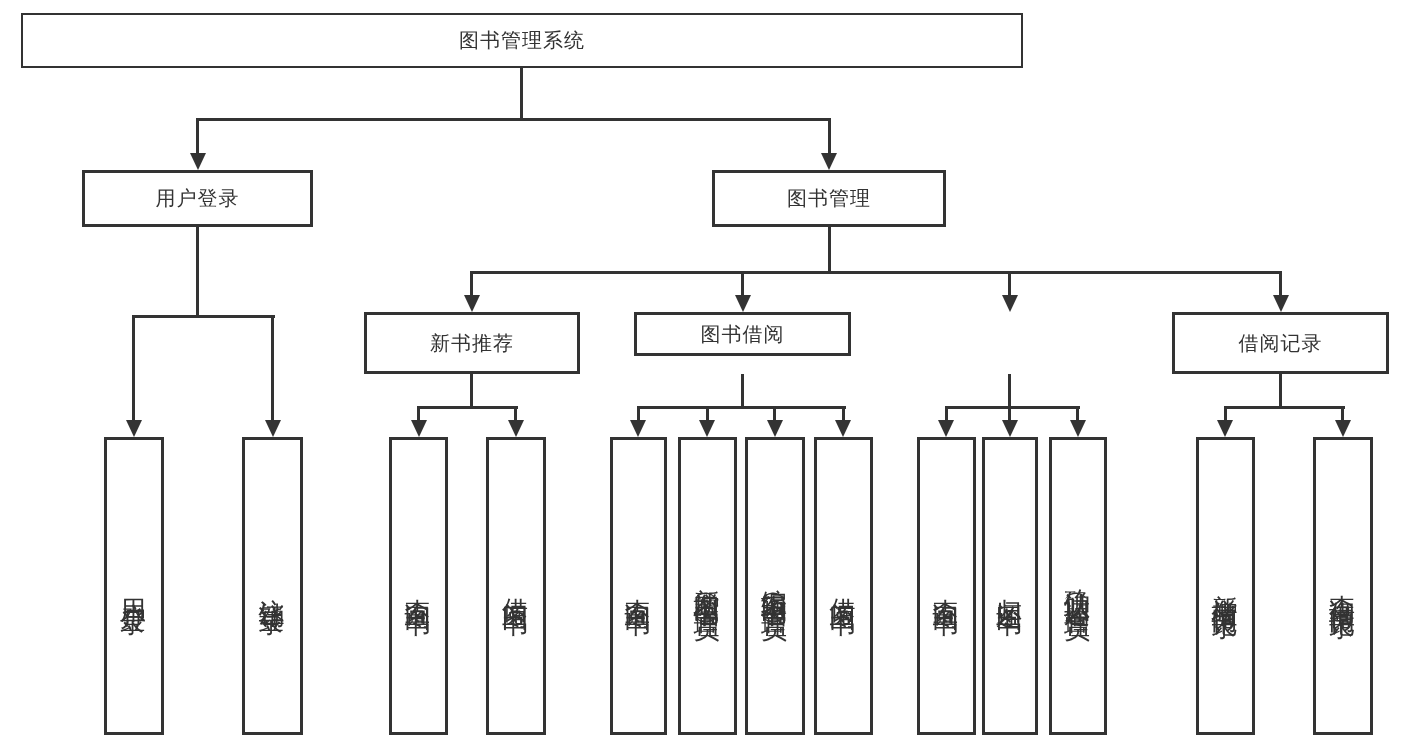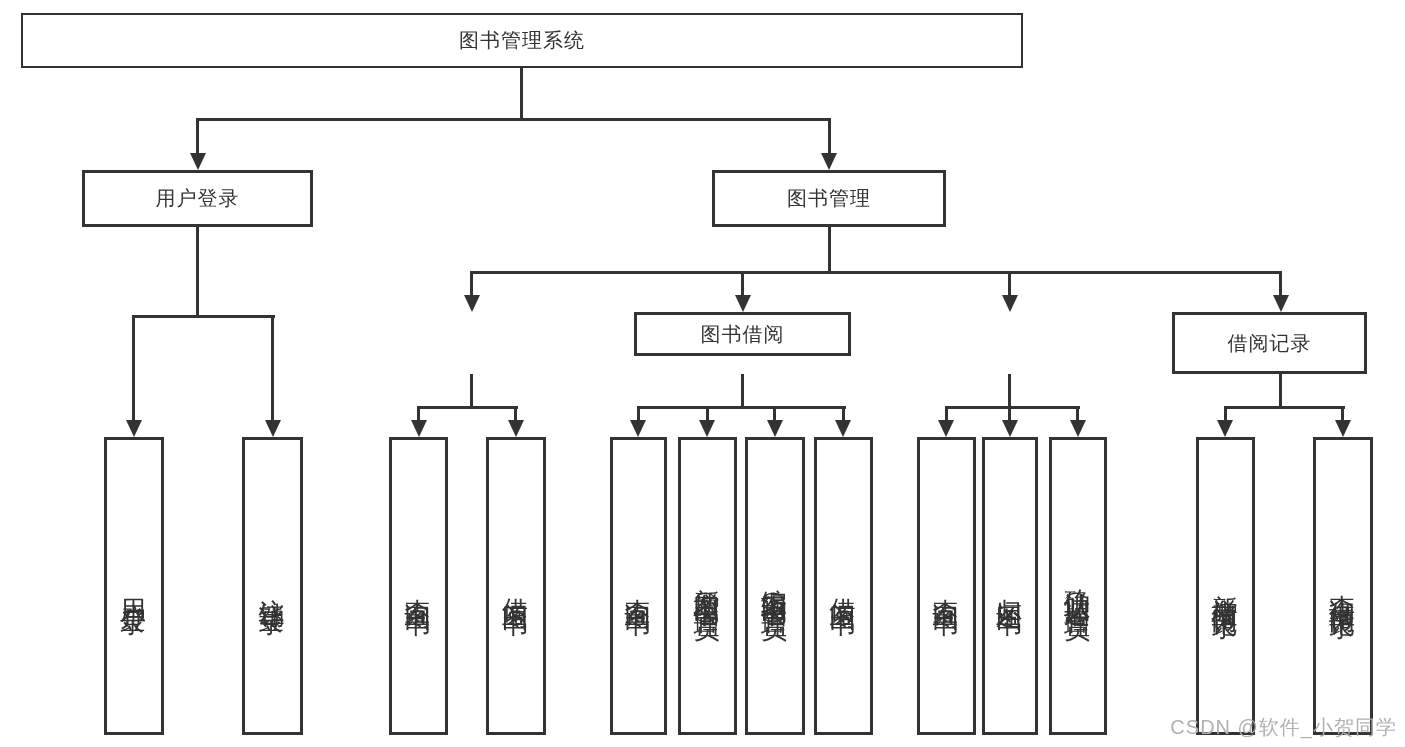--- a/index.html
+++ b/index.html
@@ -23,25 +23,26 @@
 <body>
 
 <div class="canvas">
 
   <div class="box h root" style="left:21px;top:13px;width:1002px;height:55px">图书管理系统</div>
 
   <div class="box h" style="left:82px;top:170px;width:231px;height:57px">用户登录</div>
 
   <div class="box h" style="left:712px;top:170px;width:234px;height:57px">图书管理</div>
 
+  <div class="box h" style="left:364px;top:312px;width:216px;height:62px">新书推荐</div>
 
   <div class="box h" style="left:634px;top:312px;width:217px;height:44px">图书借阅</div>
 
 
-  <div class="box h" style="left:1172px;top:312px;width:195px;height:62px">借阅记录</div>
+  <div class="box h" style="left:1172px;top:312px;width:217px;height:62px">借阅记录</div>
 
   <div class="box v" style="left:104px;top:437px;width:60px;height:298px">用户登录</div>
 
   <div class="box v" style="left:242px;top:437px;width:61px;height:298px">注销登录</div>
 
   <div class="box v" style="left:389px;top:437px;width:59px;height:298px">查询图书</div>
 
   <div class="box v" style="left:486px;top:437px;width:60px;height:298px">借阅图书</div>
 
   <div class="box v" style="left:610px;top:437px;width:57px;height:298px">查询图书</div>
@@ -114,15 +115,14 @@
   <div class="arrow" style="left:1002px;top:420px"></div>
   <div class="arrow" style="left:1070px;top:420px"></div>
 
   <div class="vline" style="left:1279px;top:374px;height:35px"></div>
   <div class="hline" style="left:1224px;top:406px;width:121px"></div>
   <div class="vline" style="left:1224px;top:406px;height:16px"></div>
   <div class="vline" style="left:1341px;top:406px;height:16px"></div>
   <div class="arrow" style="left:1217px;top:420px"></div>
   <div class="arrow" style="left:1335px;top:420px"></div>
 
-  <div class="watermark">CSDN @软件_小贺同学</div>
 
 </div>
 
 </body></html>

